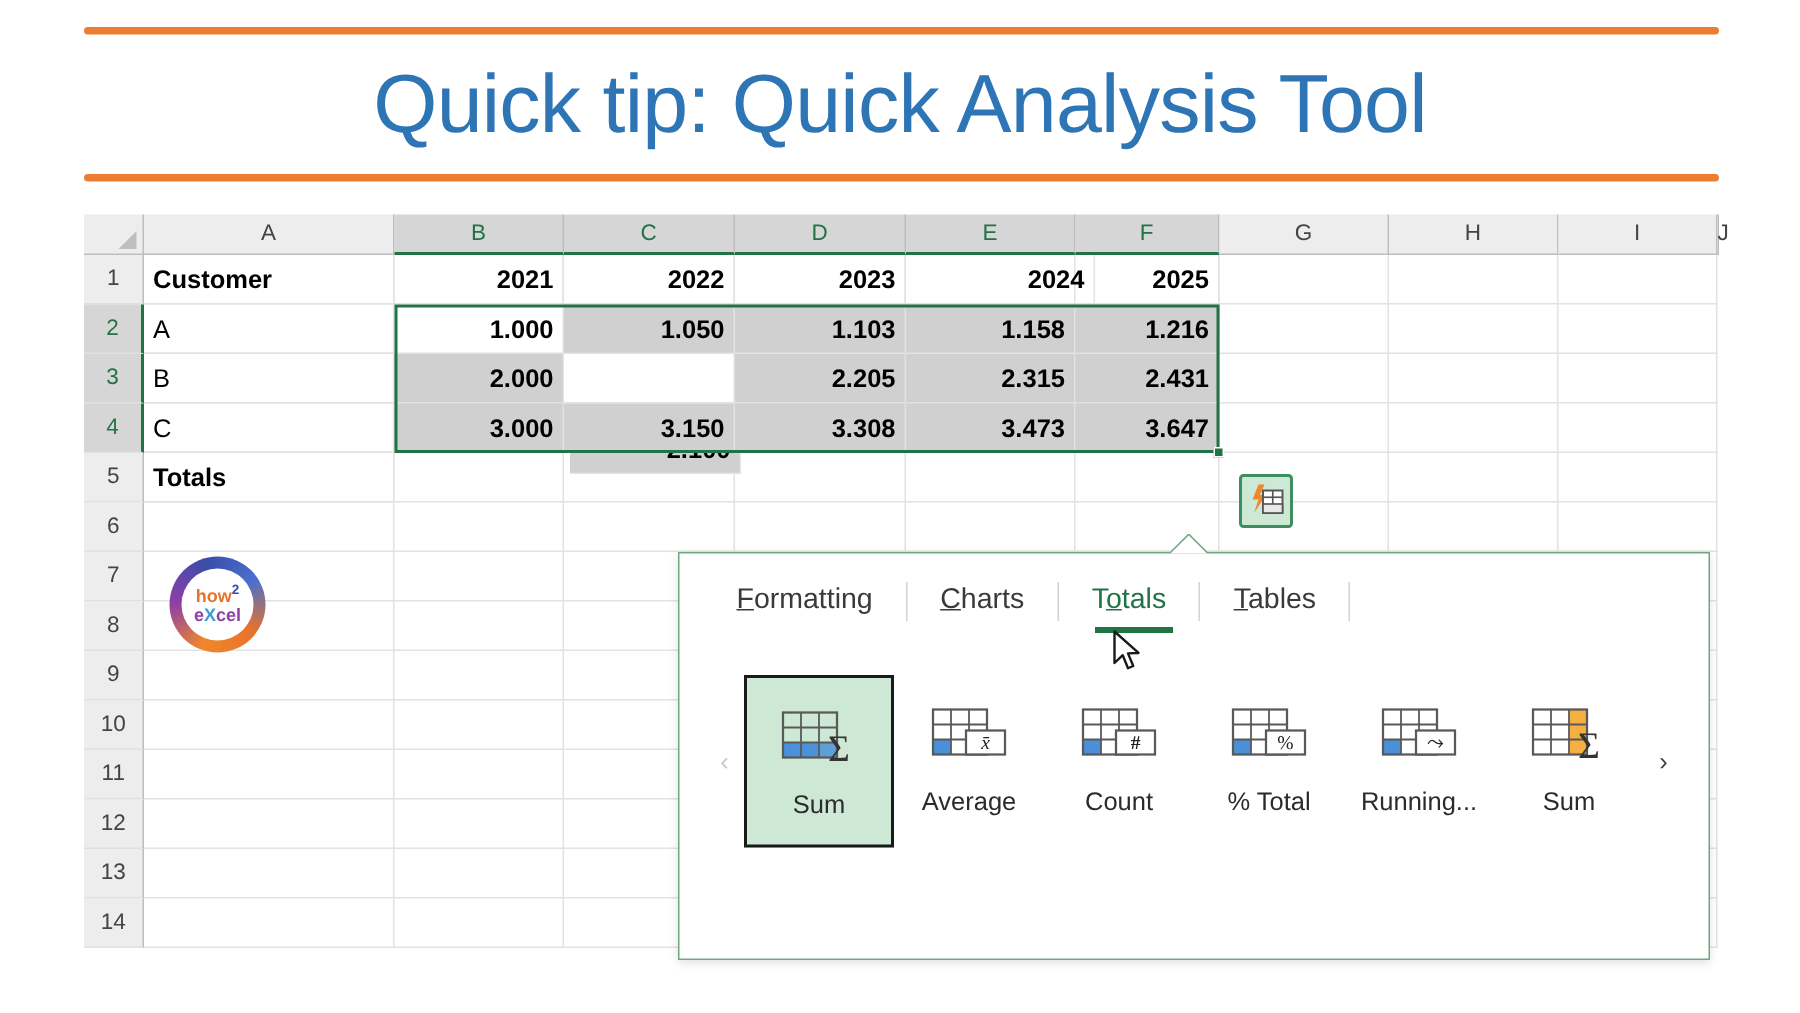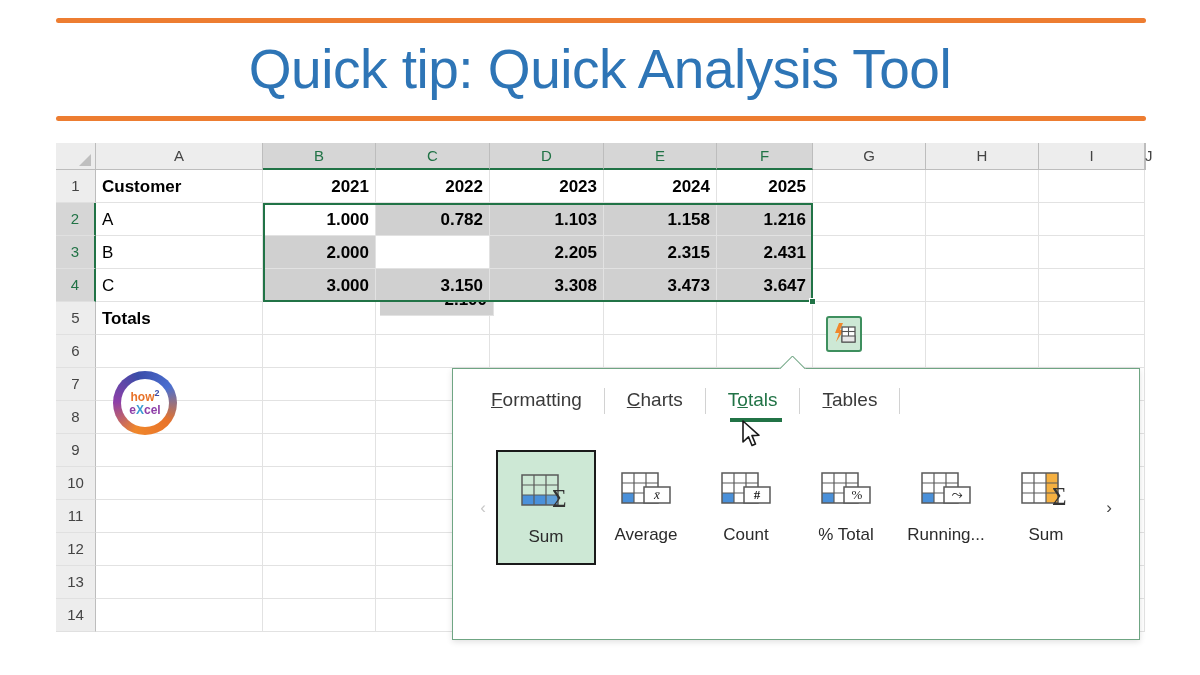--- a/index.html
+++ b/index.html
@@ -475,25 +475,25 @@
       <div class="cell " style="left: 434px; width: 114px; top: 456px; height: 33px;"></div>
       <div class="cell " style="left: 548px; width: 113px; top: 456px; height: 33px;"></div>
       <div class="cell " style="left: 661px; width: 96px; top: 456px; height: 33px;"></div>
       <div class="cell " style="left: 757px; width: 113px; top: 456px; height: 33px;"></div>
       <div class="cell " style="left: 870px; width: 113px; top: 456px; height: 33px;"></div>
       <div class="cell " style="left: 983px; width: 106px; top: 456px; height: 33px;"></div>
       <div class="cell bold" style="left: 40px; width: 167px; top: 27px; height: 33px;">Customer</div>
       <div class="cell num" style="left: 207px; width: 113px; top: 27px; height: 33px;">2021</div>
       <div class="cell num" style="left: 320px; width: 114px; top: 27px; height: 33px;">2022</div>
       <div class="cell num" style="left: 434px; width: 114px; top: 27px; height: 33px;">2023</div>
-      <div class="cell num" style="left: 548px; width: 113px; top: 27px; height: 33px;">2024</div>
+      <div class="cell num" style="left: 561px; width: 113px; top: 27px; height: 33px;">2024</div>
       <div class="cell num" style="left: 661px; width: 96px; top: 27px; height: 51px;">2025</div>
       <div class="cell " style="left: 40px; width: 167px; top: 60px; height: 33px;">A</div>
       <div class="cell num active" style="left: 207px; width: 113px; top: 60px; height: 33px;">1.000</div>
-      <div class="cell num shade" style="left: 320px; width: 114px; top: 60px; height: 33px;">0.782</div>
+      <div class="cell num shade" style="left: 320px; width: 114px; top: 60px; height: 33px;">1.050</div>
       <div class="cell num shade" style="left: 434px; width: 114px; top: 60px; height: 33px;">1.103</div>
       <div class="cell num shade" style="left: 548px; width: 113px; top: 60px; height: 33px;">1.158</div>
       <div class="cell num shade" style="left: 661px; width: 96px; top: 60px; height: 33px;">1.216</div>
       <div class="cell " style="left: 40px; width: 167px; top: 93px; height: 33px;">B</div>
       <div class="cell num shade" style="left: 207px; width: 113px; top: 93px; height: 33px;">2.000</div>
       <div class="cell num shade" style="left: 324px; width: 114px; top: 93px; height: 33px; margin-top: 47px;">2.100</div>
       <div class="cell num shade" style="left: 434px; width: 114px; top: 93px; height: 33px;">2.205</div>
       <div class="cell num shade" style="left: 548px; width: 113px; top: 93px; height: 33px;">2.315</div>
       <div class="cell num shade" style="left: 661px; width: 96px; top: 93px; height: 33px;">2.431</div>
       <div class="cell " style="left: 40px; width: 167px; top: 126px; height: 33px;">C</div>

